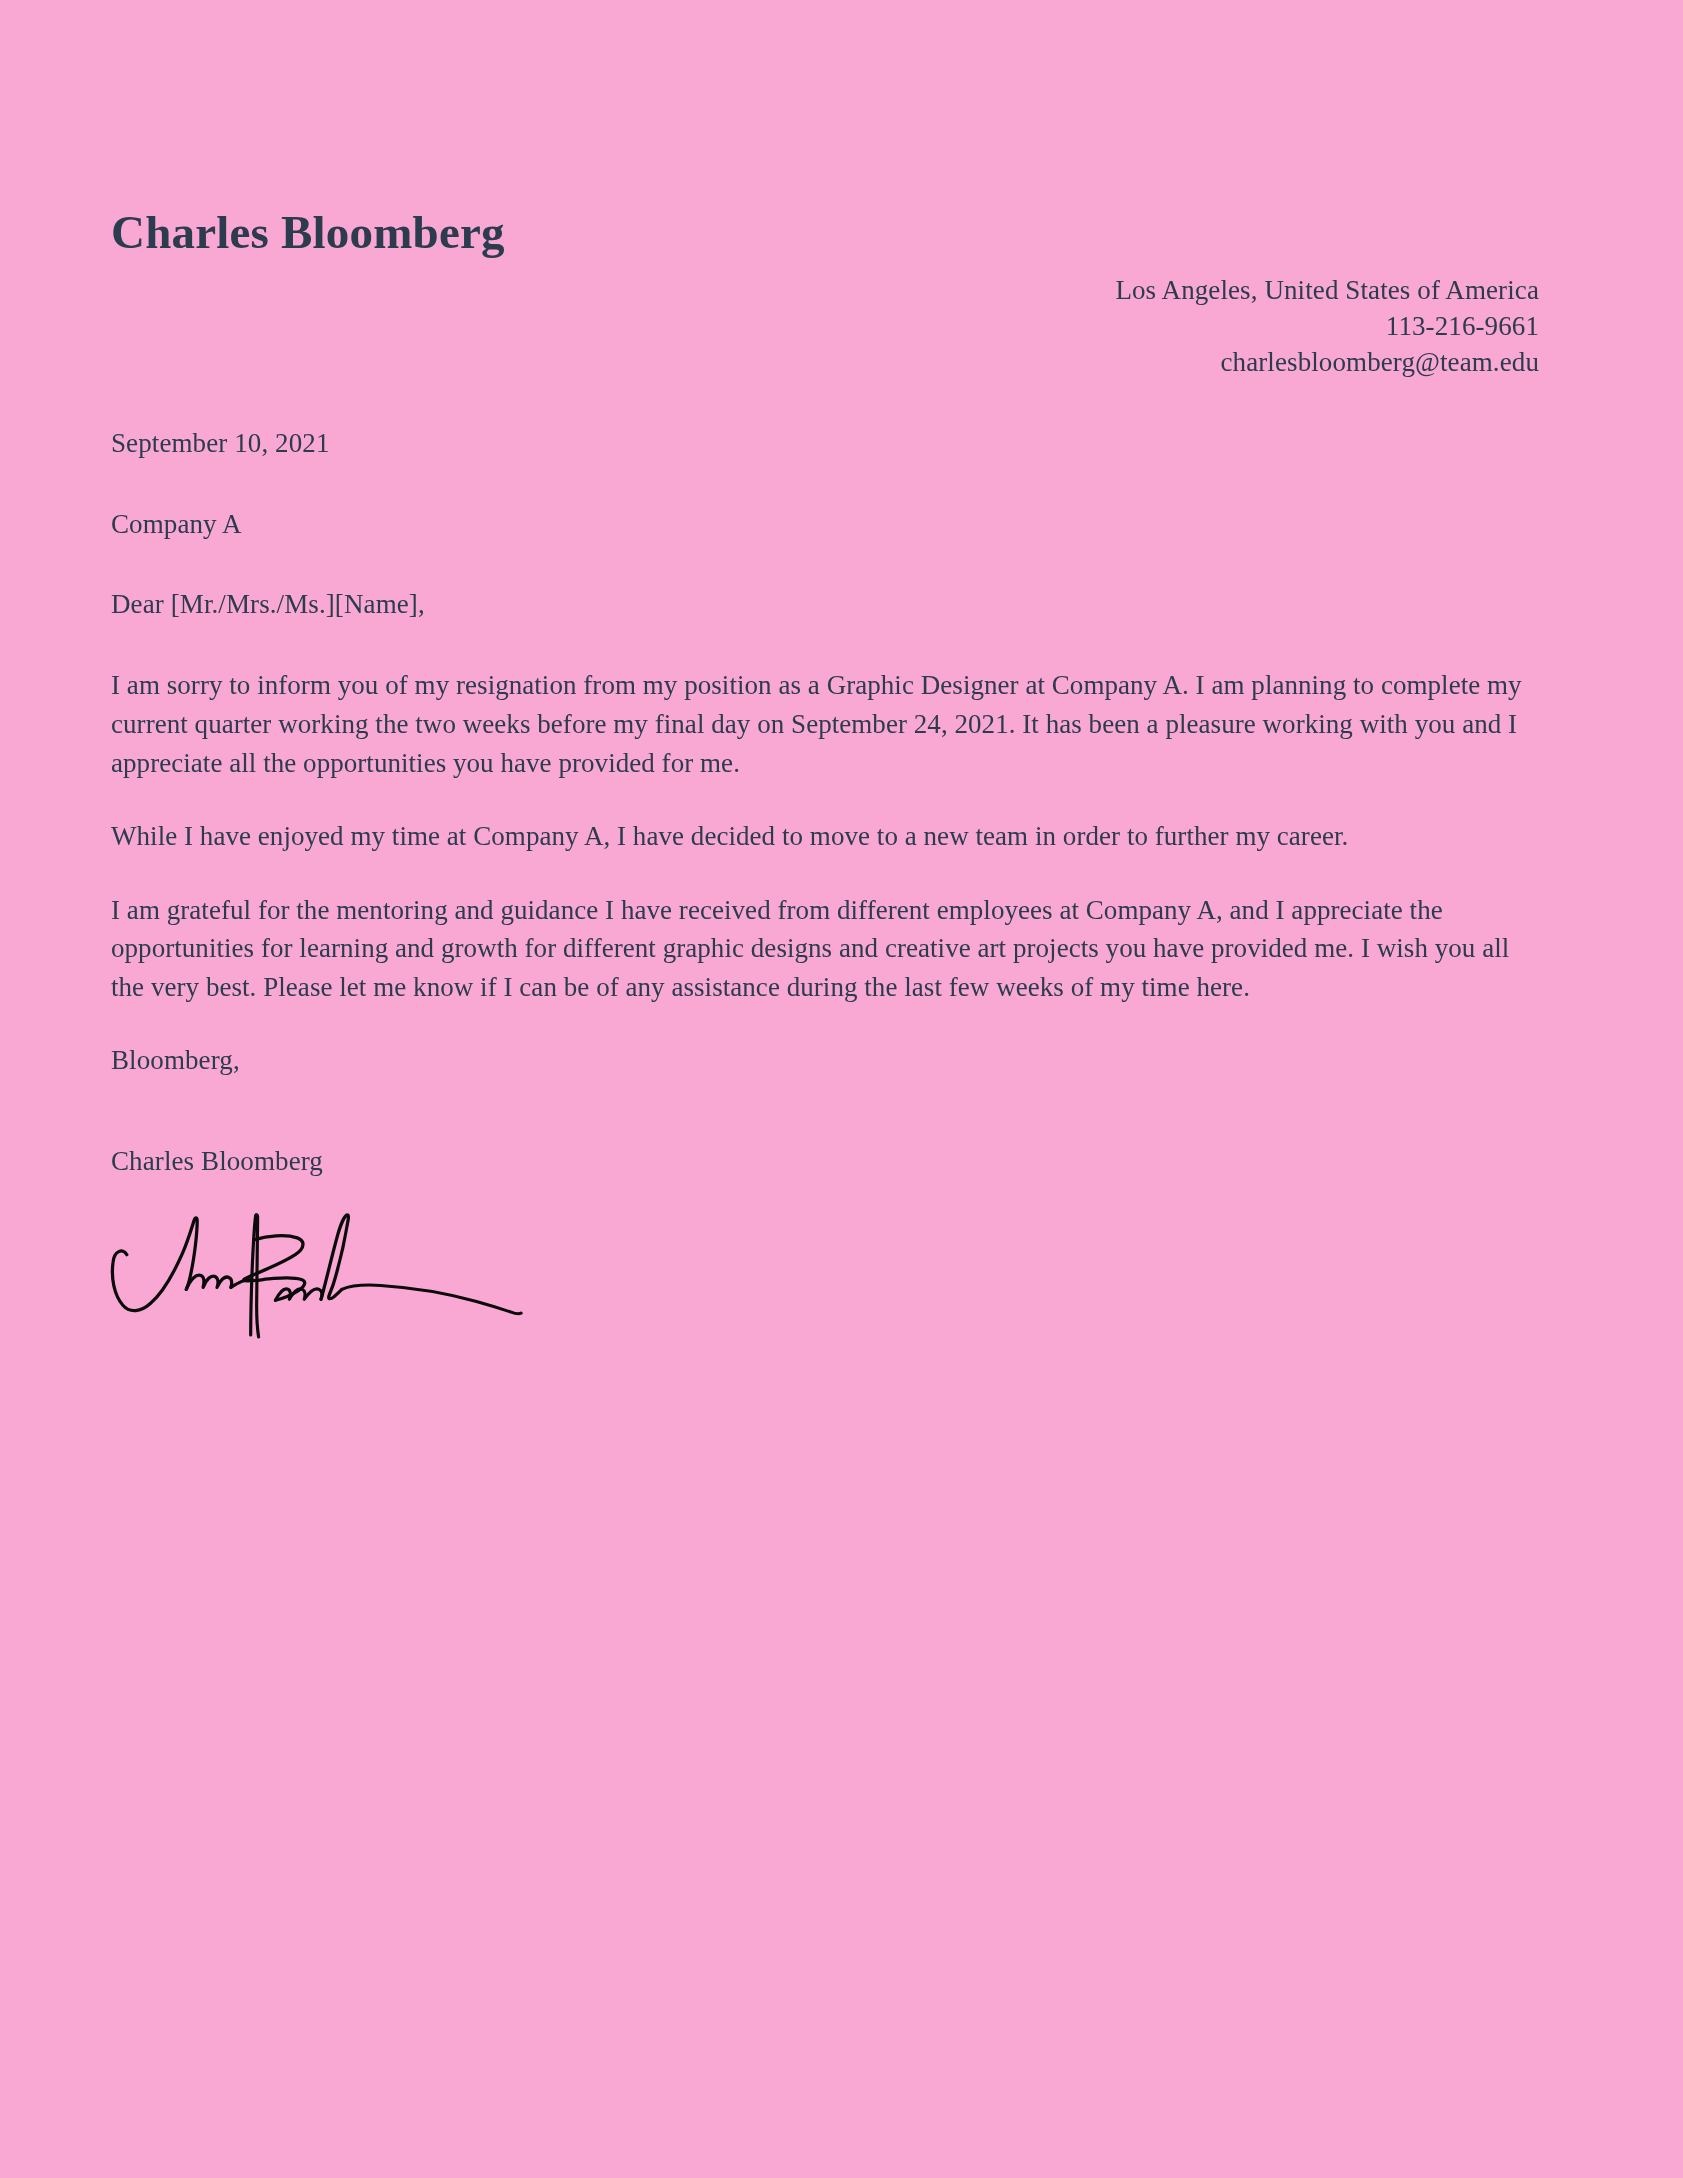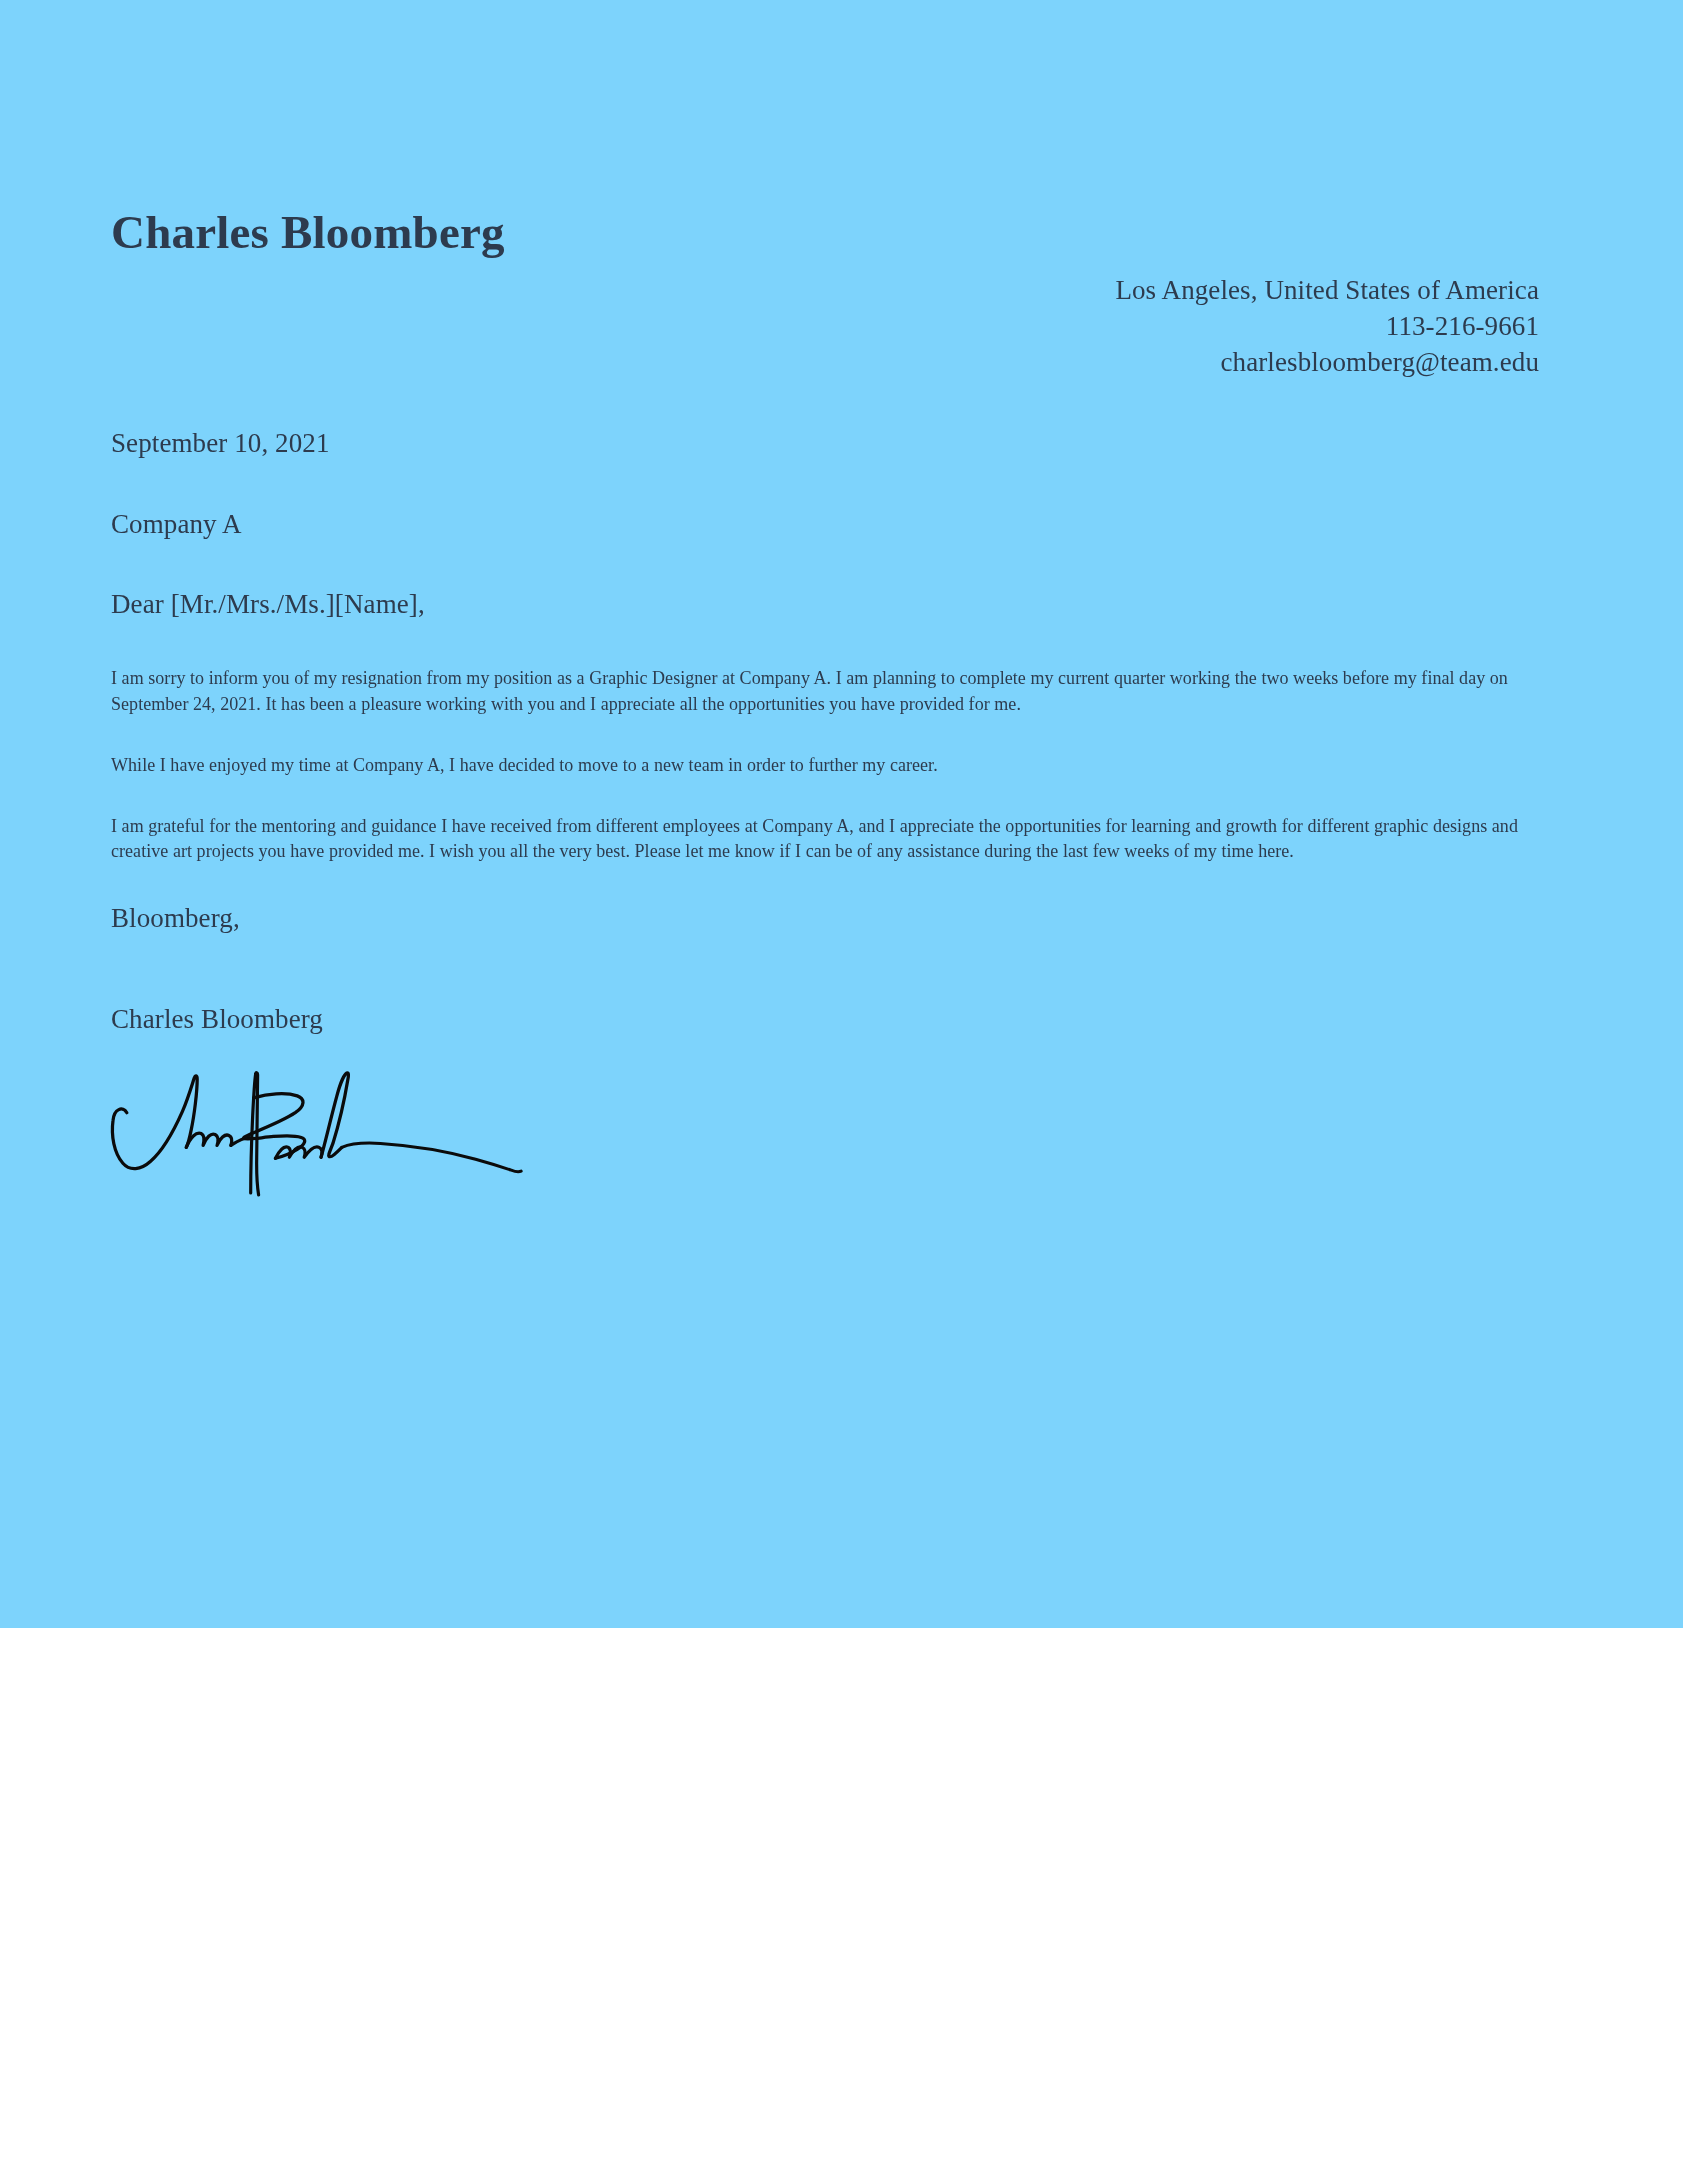--- a/index.html
+++ b/index.html
@@ -10,22 +10,22 @@
   body {
     width: 1683px;
     height: 2178px;
     font-family: "Liberation Serif", "DejaVu Serif", serif;
     color: #2d3b4e;
     -webkit-font-smoothing: antialiased;
   }
   .page {
     position: relative;
     width: 1683px;
-    height: 1628px;
-    background: #7dd3fc;
+    height: 2178px;
+    background: #f9a8d4;
     box-sizing: border-box;
     padding: 208px 144px 0 111px;
   }
   .letterhead {
     margin: 0;
   }
   .name-heading {
     font-size: 47px;
     font-weight: bold;
     line-height: 1.05;
@@ -49,21 +49,21 @@
   .salutation-line,
   .closing-line,
   .signature-name {
     font-size: 27px;
     line-height: 1.35;
     margin: 0;
     color: #2d3b4e;
     letter-spacing: 0.1px;
   }
   .body-paragraph {
-    font-size: 18px;
+    font-size: 27px;
     line-height: 1.43;
     margin: 0;
     color: #2d3b4e;
     max-width: 1429px;
     text-align: left;
     letter-spacing: 0.05px;
   }
   .para-gap {
     height: 35px;
   }

